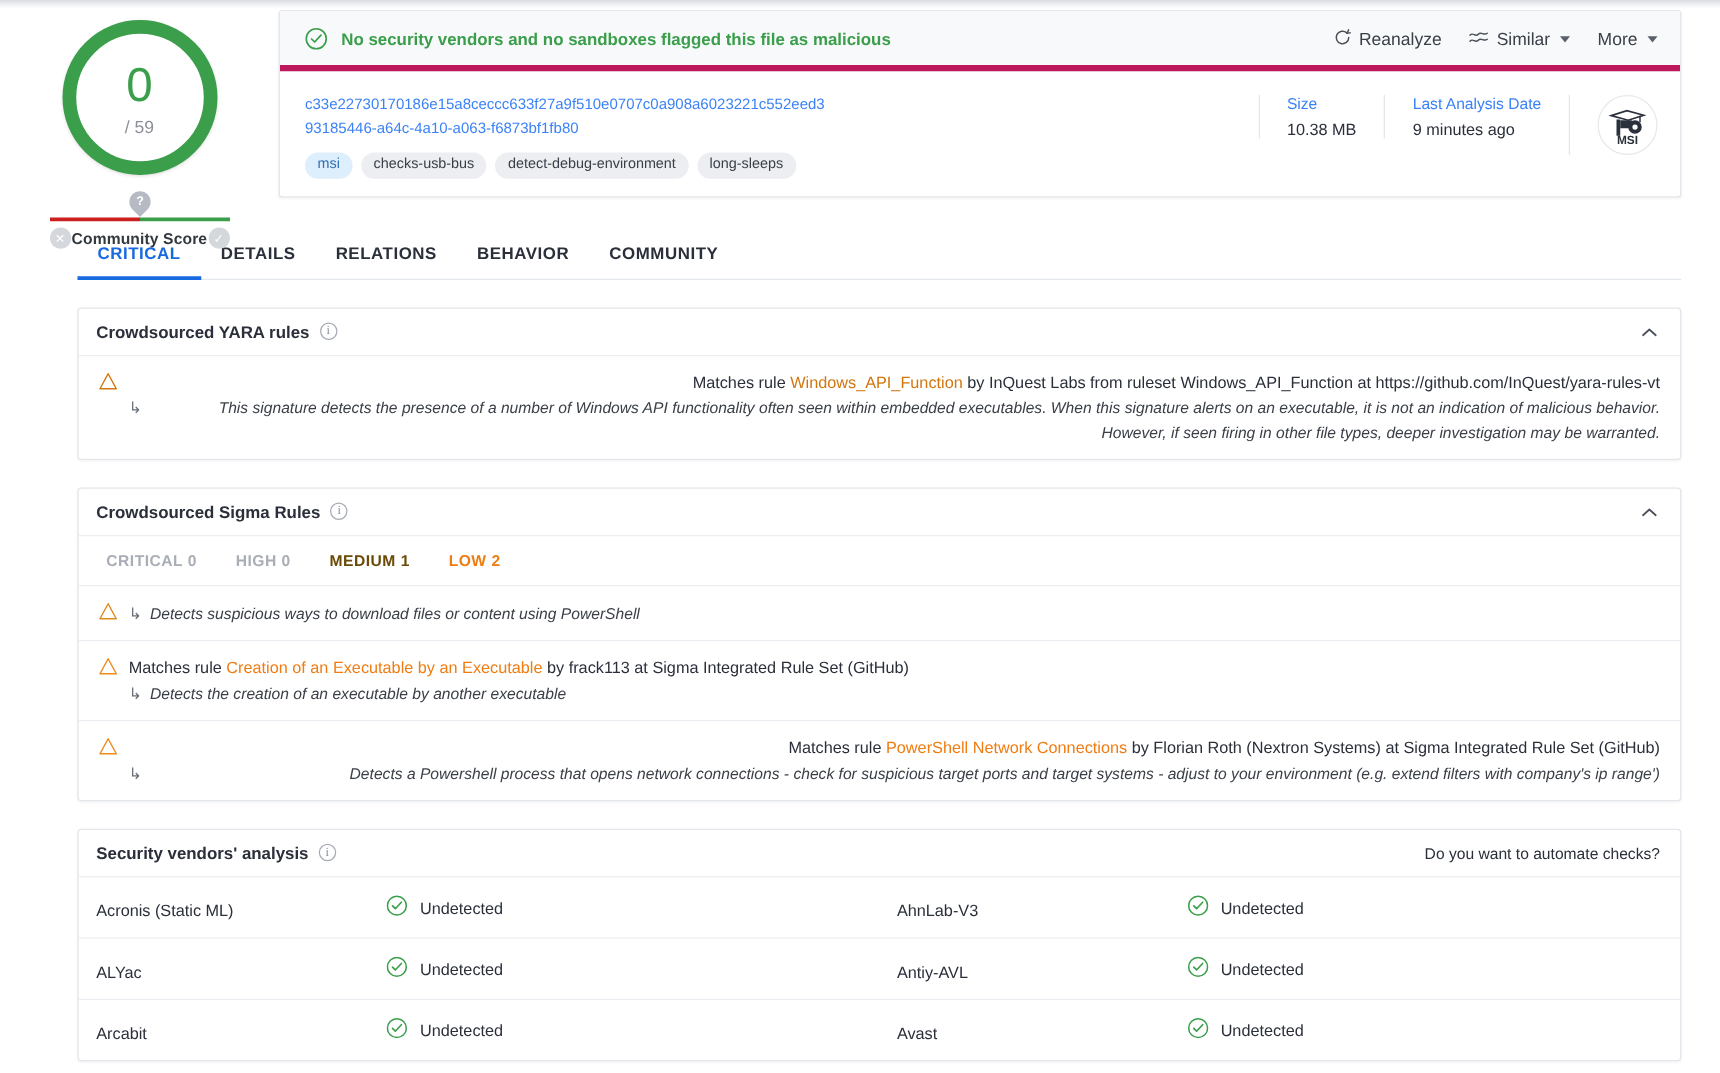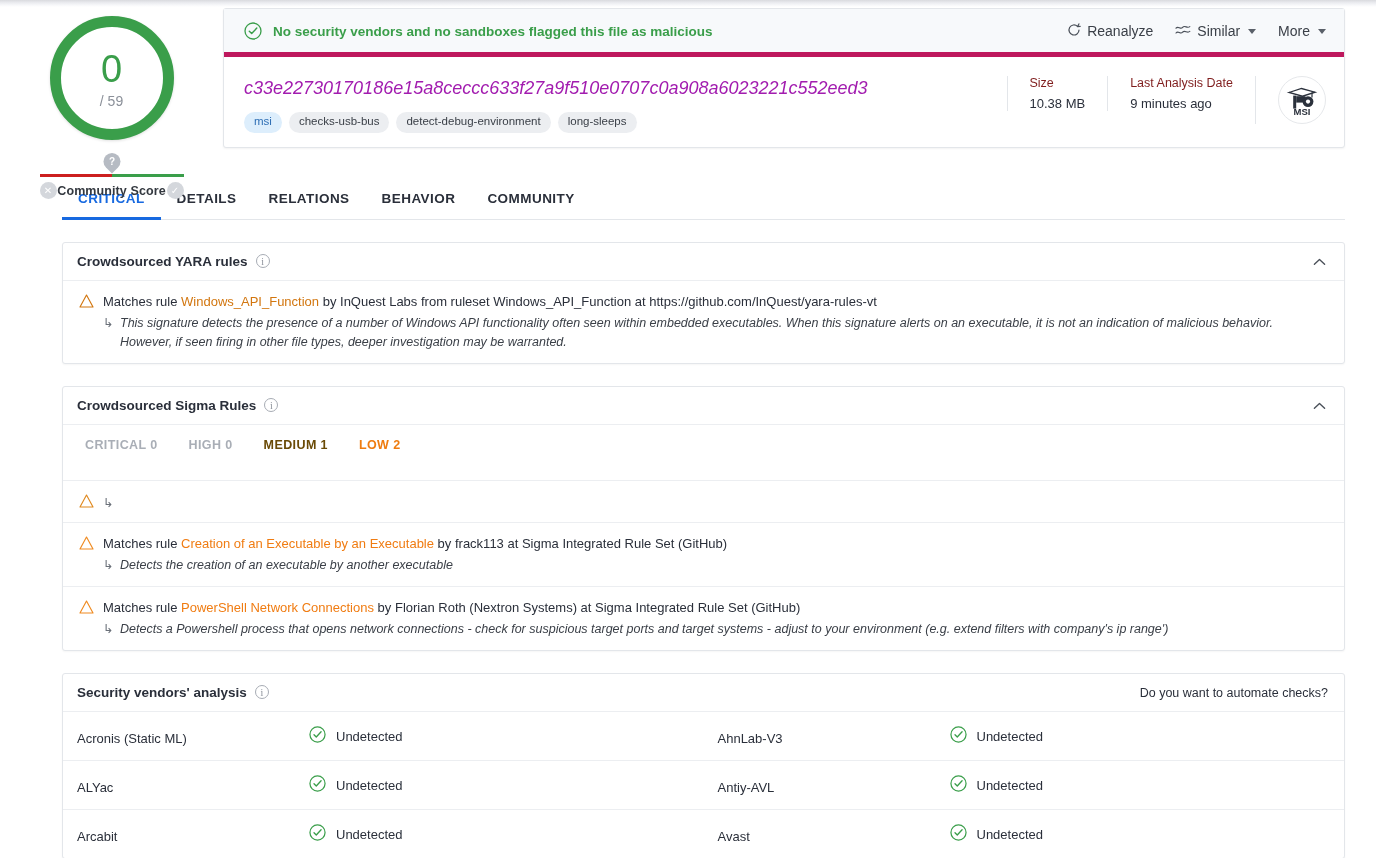--- a/index.html
+++ b/index.html
@@ -176,25 +176,24 @@
     border-top: 5px solid #5a6069;
     margin-left: 2px;
   }
   .file-card-body {
     padding: 17px 18px 14px 20px;
     display: flex;
     align-items: flex-start;
   }
   .fileinfo { flex: 1 1 auto; min-width: 0; }
   .hash {
-    font-size: 18px;
-    color: #a21caf;
+    font-size: 12px;
+    color: #3b82f6;
     line-height: 1.62;
     word-break: break-all;
-    font-style: italic;
   }
   .tags {
     margin-top: 9px;
     display: flex;
     flex-wrap: wrap;
     gap: 7px;
   }
   .tag {
     background: #eceef1;
     color: #3b4048;
@@ -212,21 +211,21 @@
     flex: 0 0 auto;
     padding-top: 2px;
   }
   .meta-cell {
     padding: 0 22px;
     border-left: 1px solid #e3e6ea;
     min-width: 74px;
   }
   .meta-cell.icon-cell { padding: 0 0 0 22px; min-width: 0; }
   .meta-label {
-    color: #7f1d1d;
+    color: #3b82f6;
     font-size: 12.5px;
     margin-bottom: 6px;
     white-space: nowrap;
   }
   .meta-value {
     color: #2a2f3a;
     font-size: 13px;
     white-space: nowrap;
   }
   .filetype-icon {
@@ -311,21 +310,21 @@
   }
 
   
   .rule-row {
     display: flex;
     align-items: flex-start;
     gap: 9px;
     padding: 11px 16px 11px 16px;
     border-bottom: 1px solid #eceef1;
   }
-  .rule-row:last-child { border-bottom: none; }
+  .rule-row:last-child { border-bottom: none; text-align: right; }
   .warn-tri { flex: 0 0 15px; margin-top: 2px; }
   .rule-main { flex: 1 1 auto; min-width: 0; }
   .rule-line {
     font-size: 13px;
     color: #2a2f3a;
     line-height: 1.5;
   }
   .rule-name { color: #d2760f; }
   .rule-name.medium { color: #9a6212; font-weight: normal; }
   .rule-name.low { color: #f07c12; }
@@ -343,21 +342,21 @@
     left: 0;
     top: 0;
     font-style: normal;
     color: #6a7079;
   }
 
   
   .sev-tabs {
     display: flex;
     gap: 0;
-    padding: 13px 16px 28px 22px;
+    padding: 13px 16px 12px 22px;
     border-bottom: 1px solid #eceef1;
   }
   .sev-tab {
     font-size: 12.5px;
     font-weight: bold;
     letter-spacing: 0.4px;
     padding: 0 19px 0 0;
     margin-right: 12px;
     cursor: pointer;
     white-space: nowrap;
@@ -456,20 +455,21 @@
         <div class="hdr-btn">
           <span>More</span>
           <span class="caret"></span>
         </div>
       </div>
     </div>
 
     <div class="file-card-body">
       <div class="fileinfo">
         <div class="hash">c33e22730170186e15a8ceccc633f27a9f510e0707c0a908a6023221c552eed3</div>
+        <div class="hash">93185446-a64c-4a10-a063-f6873bf1fb80</div>
         <div class="tags">
           <span class="tag blue">msi</span>
           <span class="tag">checks-usb-bus</span>
           <span class="tag">detect-debug-environment</span>
           <span class="tag">long-sleeps</span>
         </div>
       </div>
 
       <div class="meta-group">
         <div class="meta-cell">
@@ -560,21 +560,21 @@
   </div>
 
   <div class="rule-row">
     <span class="warn-tri">
       <svg width="15" height="14" viewBox="0 0 15 14">
           <path d="M7.5 1 L14 13 L1 13 Z" fill="none" stroke="#e0891f" stroke-width="1.15" stroke-linejoin="round"></path>
         </svg>
     </span>
     <div class="rule-main">
       <div class="rule-desc">
-        <span class="arrow">↳</span>
+        <span class="arrow">↳</span><span>Detects suspicious ways to download files or content using PowerShell</span>
       </div>
     </div>
   </div>
 
   <div class="rule-row">
     <span class="warn-tri">
       <svg width="15" height="14" viewBox="0 0 15 14">
           <path d="M7.5 1 L14 13 L1 13 Z" fill="none" stroke="#ef8a20" stroke-width="1.15" stroke-linejoin="round"></path>
         </svg>
     </span>

